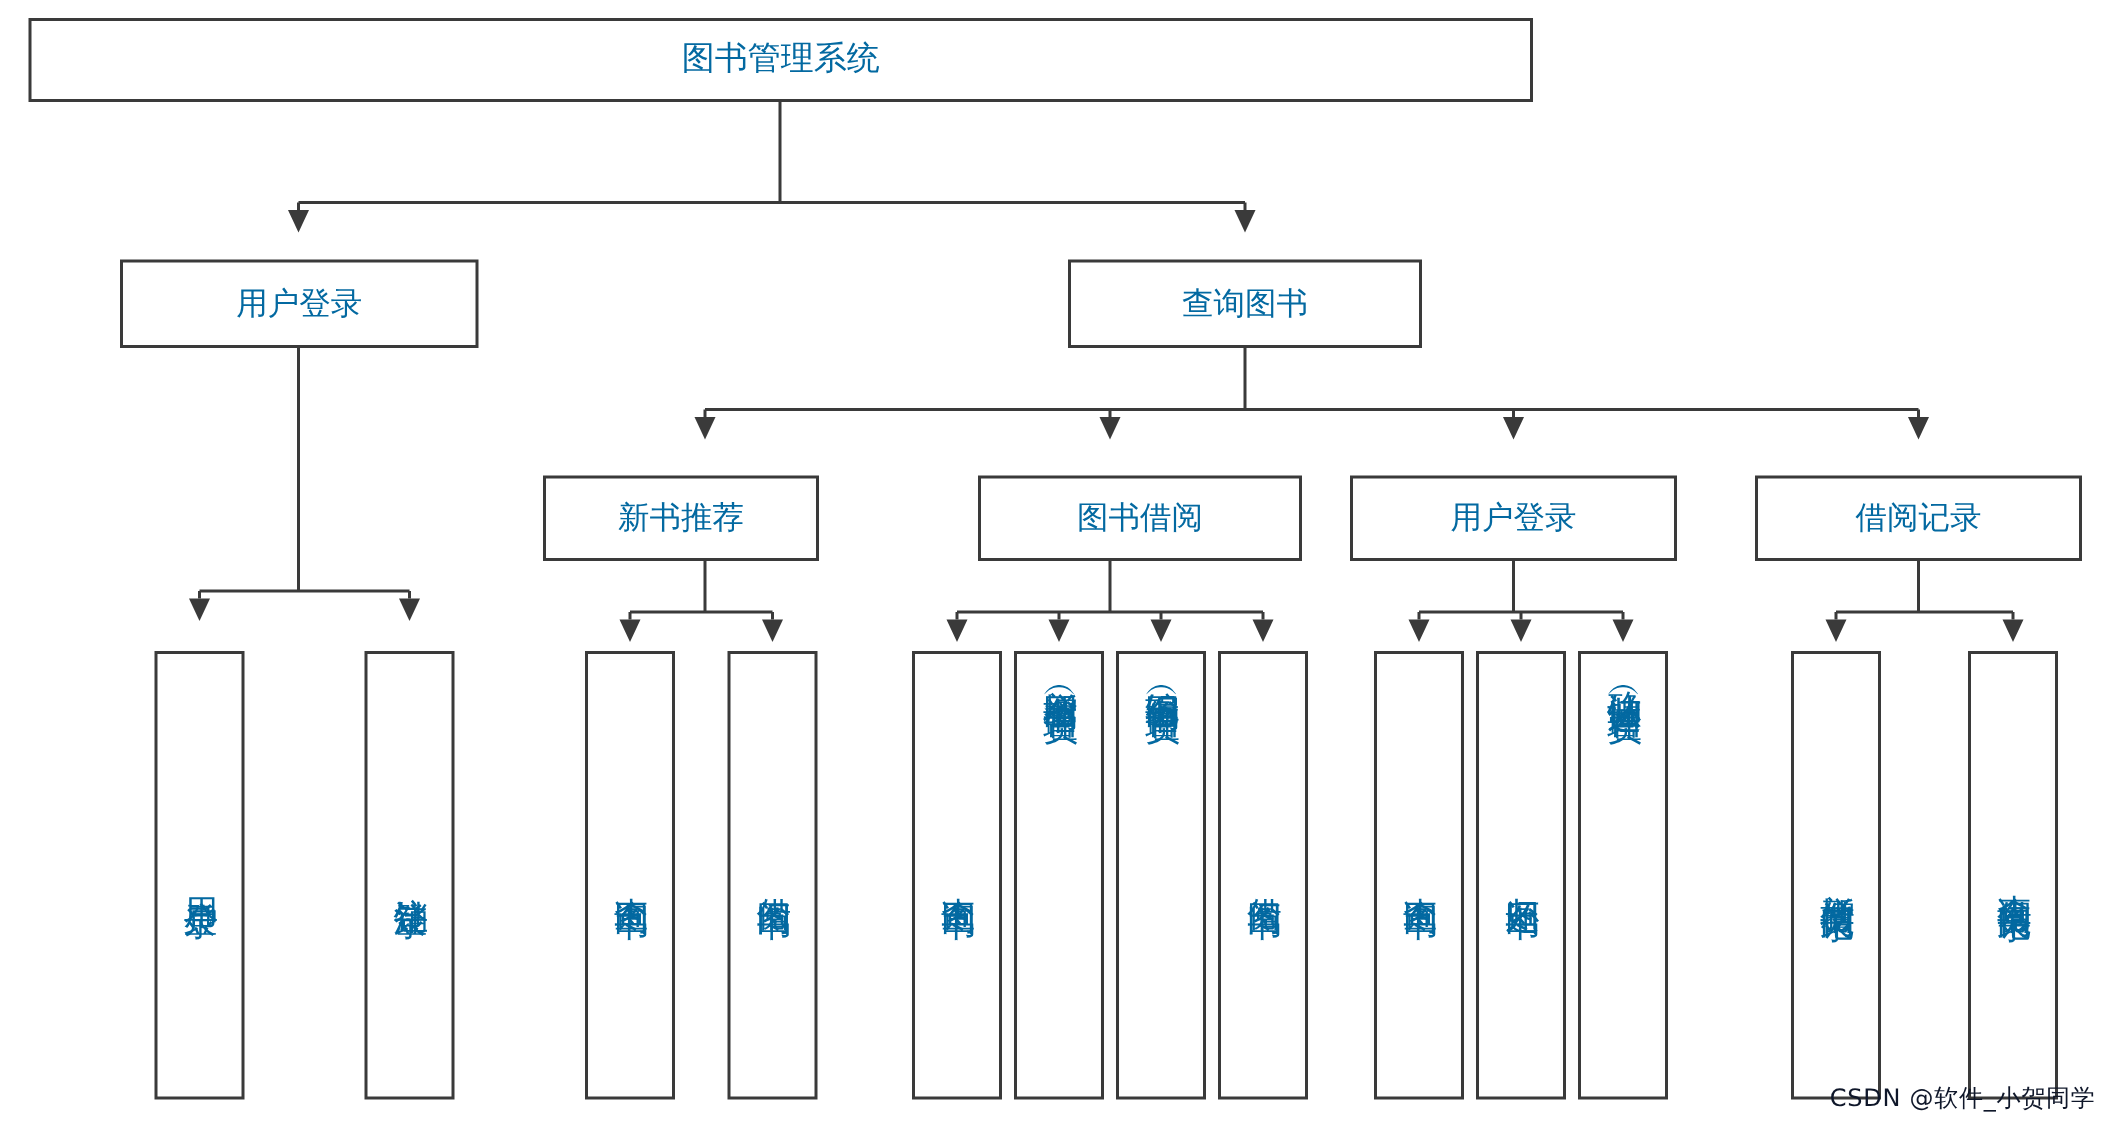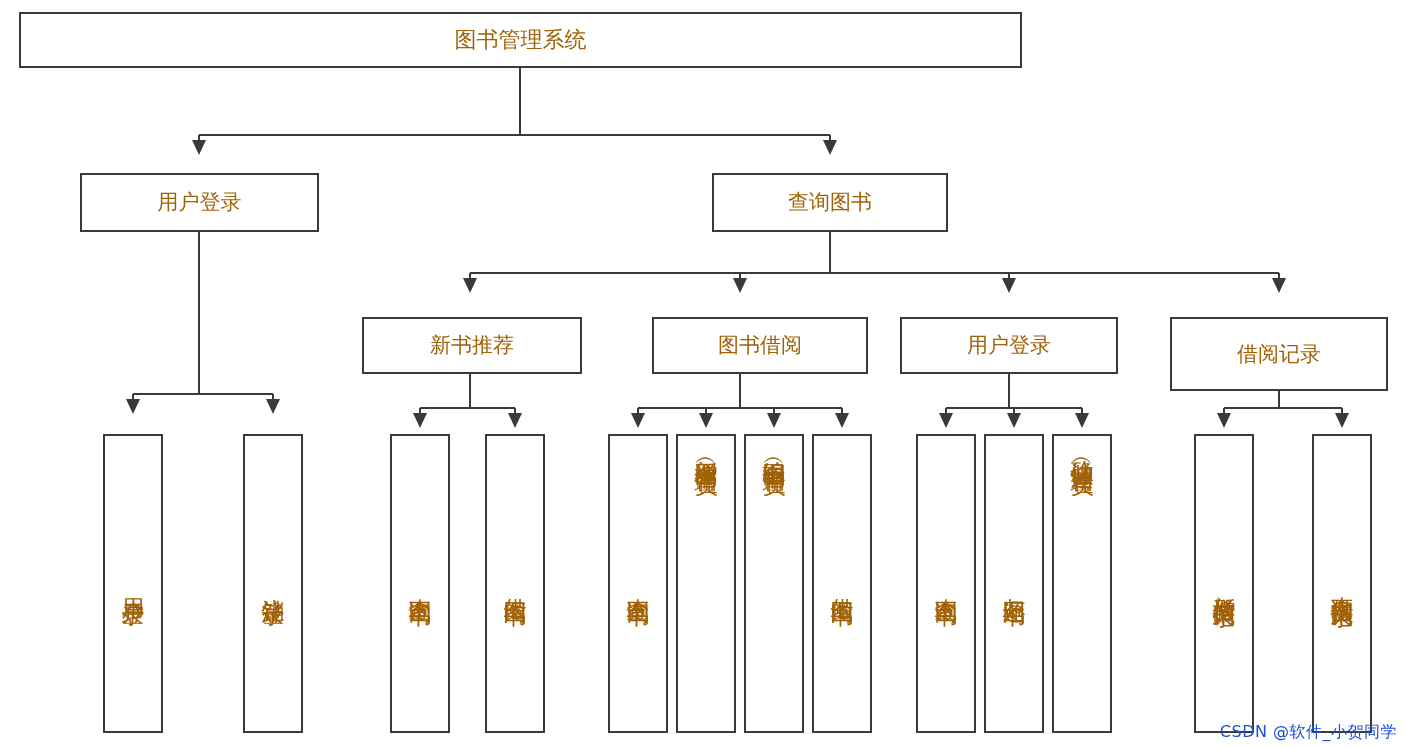--- a/index.html
+++ b/index.html
@@ -18,21 +18,21 @@
   .node{
     position:absolute;
     box-sizing:border-box;
     background:#ffffff;
     border:2px solid #3a3a3a;
     display:flex;
     align-items:center;
     justify-content:center;
   }
   .node .label{
-    color:#a16207;
+    color:#0369a1;
     line-height:1.15;
     white-space:nowrap;
     text-align:left;
   }
   
   .node.h .label{ font-size:21px; }
   .node.root .label{ font-size:22px; }
 
   
   .node.v{
@@ -59,21 +59,21 @@
     border-left:7px solid transparent;
     border-right:7px solid transparent;
     border-top:15px solid #3a3a3a;
   }
   
   #watermark{
     position:absolute;
     right:8px;
     bottom:4px;
     font-size:16px;
-    color:#1d4ed8;
+    color:#0f172a;
     letter-spacing:0.5px;
     white-space:nowrap;
     font-family:"DejaVu Sans","Liberation Sans",sans-serif;
   }
 </style>
 </head>
 <body>
 
 <div id="canvas">
 
@@ -135,30 +135,30 @@
   <div id="node-layer">
       <div class="node h root" style="left: 19px; top: 12px; width: 1003px; height: 56px;">
         <span class="label">图书管理系统</span>
       </div>
       <div class="node h" style="left: 80px; top: 173px; width: 239px; height: 59px;">
         <span class="label">用户登录</span>
       </div>
       <div class="node h" style="left: 712px; top: 173px; width: 236px; height: 59px;">
         <span class="label">查询图书</span>
       </div>
-      <div class="node h" style="left: 362px; top: 317px; width: 220px; height: 57px;">
+      <div class="node h" style="left: 362px; top: 317px; width: 184px; height: 57px;">
         <span class="label">新书推荐</span>
       </div>
       <div class="node h" style="left: 632px; top: 317px; width: 216px; height: 57px; margin-left: 20px;">
         <span class="label">图书借阅</span>
       </div>
       <div class="node h" style="left: 900px; top: 317px; width: 218px; height: 57px;">
         <span class="label">用户登录</span>
       </div>
-      <div class="node h" style="left: 1170px; top: 317px; width: 218px; height: 74px;">
+      <div class="node h" style="left: 1170px; top: 317px; width: 218px; height: 57px;">
         <span class="label">借阅记录</span>
       </div>
       <div class="node v mid" style="left: 103px; top: 434px; width: 60px; height: 299px;">
         <span class="label">用户登录</span>
       </div>
       <div class="node v mid" style="left: 243px; top: 434px; width: 60px; height: 299px;">
         <span class="label">注销登录</span>
       </div>
       <div class="node v mid" style="left: 390px; top: 434px; width: 60px; height: 299px;">
         <span class="label">查询图书</span>

